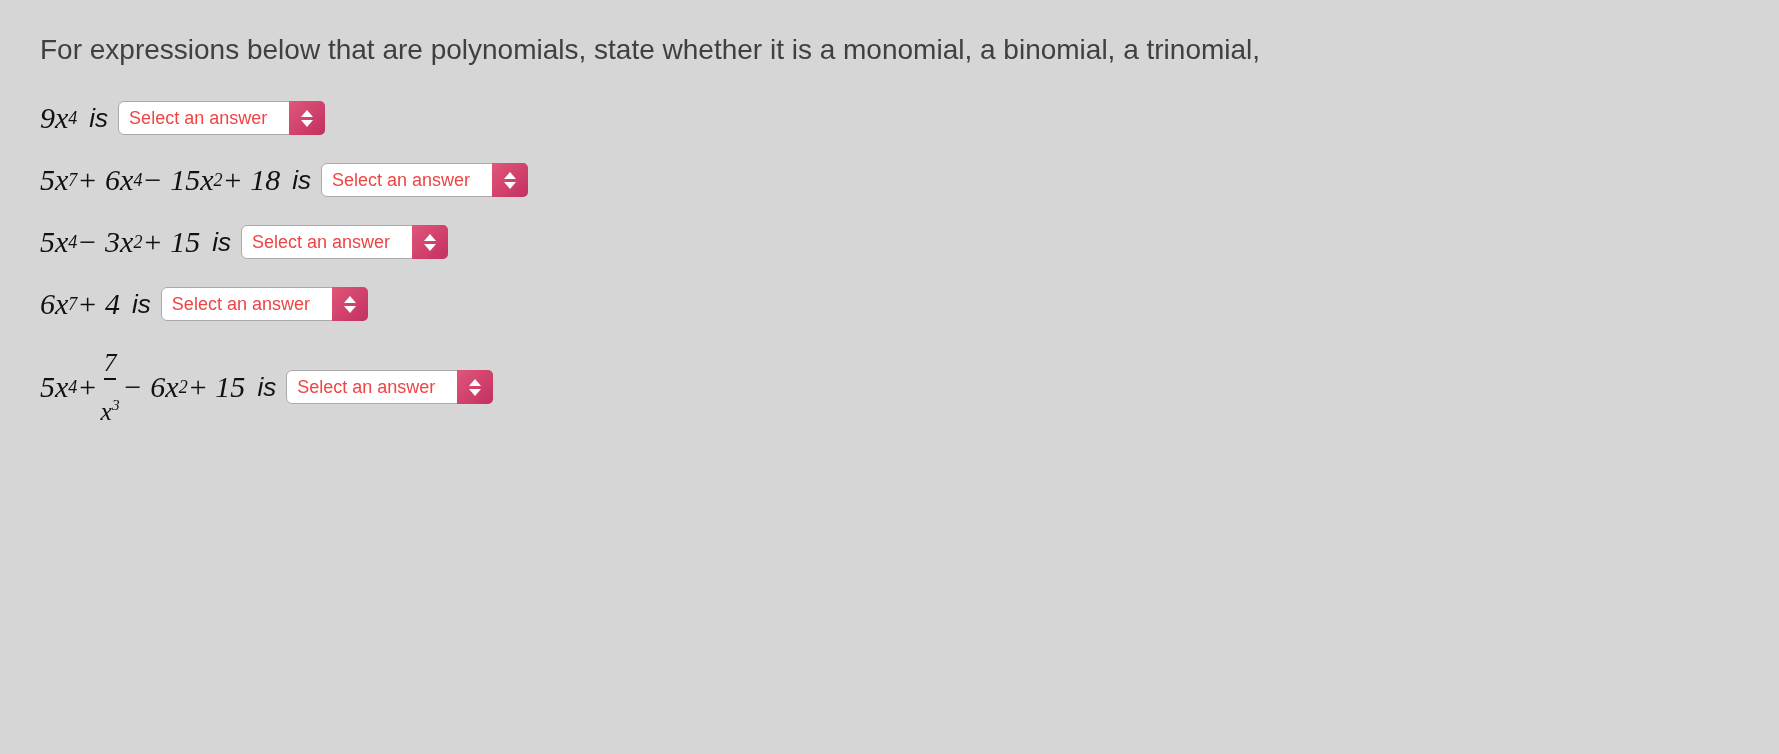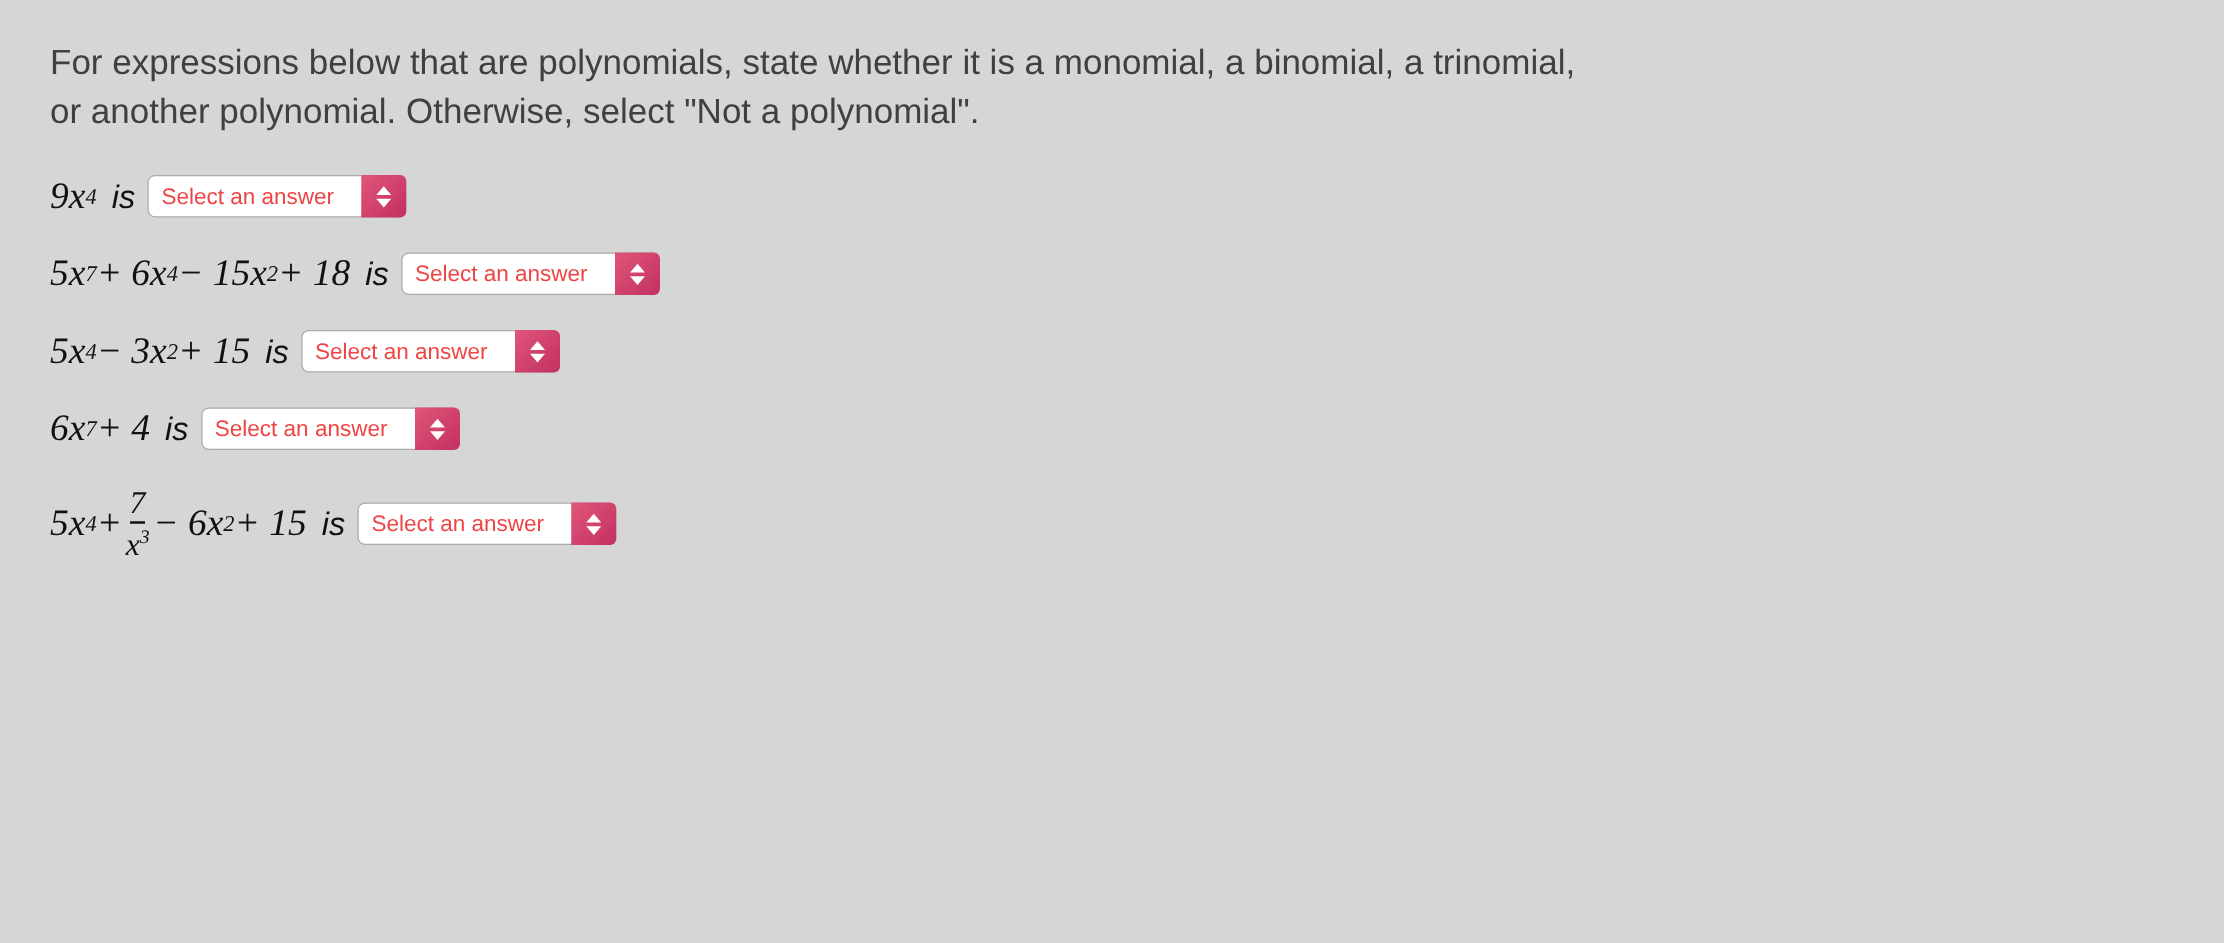--- a/index.html
+++ b/index.html
@@ -117,35 +117,34 @@
       line-height: 1.1;
     }
 
     .fraction-num {
       border-bottom: 2px solid #111;
       padding-bottom: 1px;
       font-size: 1em;
     }
 
     .fraction-den {
-      padding-top: 3px;
+      padding-top: 17px;
       font-size: 1em;
     }
 
     .math-text {
       font-style: italic;
     }
   </style>
 </head>
 <body>
 
 <div>
   <p class="instructions">
     <span>For expressions below that are polynomials, state whether it is a monomial, a binomial, a trinomial,</span><br>
-    <span>or another polynomial. Otherwise, select "Not a polynomial".</span>
   </p>
 </div>
 
 <div id="problems-container">
 <div class="problem-row">
       <span class="expression math-text">9x<sup>4</sup></span>
       <span class="is-label">is</span>
       <div class="select-wrapper">
         <select class="answer-select"><option value="">Select an answer</option><option value="Monomial">Monomial</option><option value="Binomial">Binomial</option><option value="Trinomial">Trinomial</option><option value="Another polynomial">Another polynomial</option><option value="Not a polynomial">Not a polynomial</option></select>
         <div class="select-arrow-btn">

